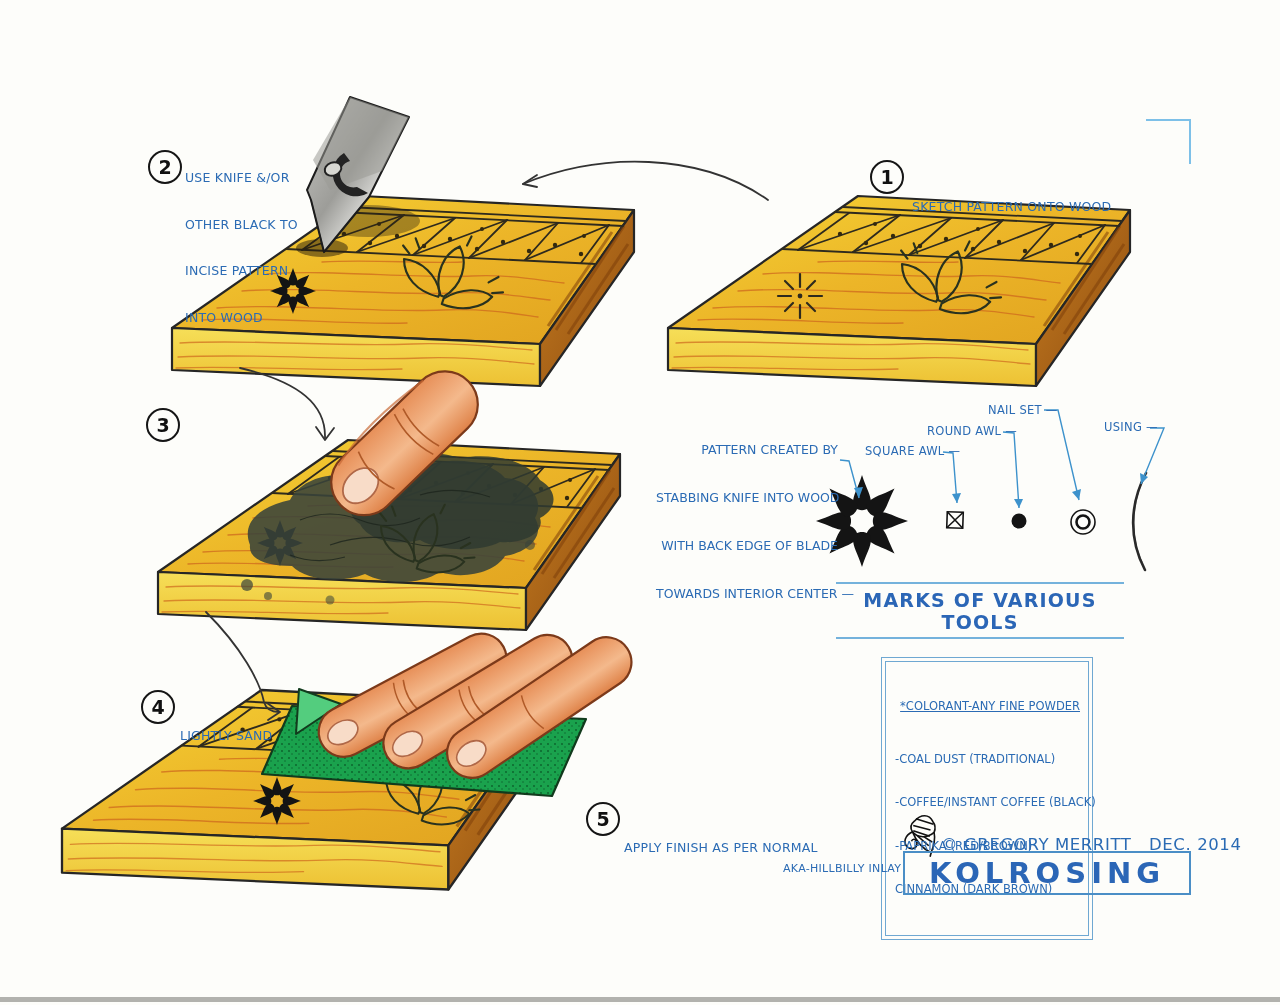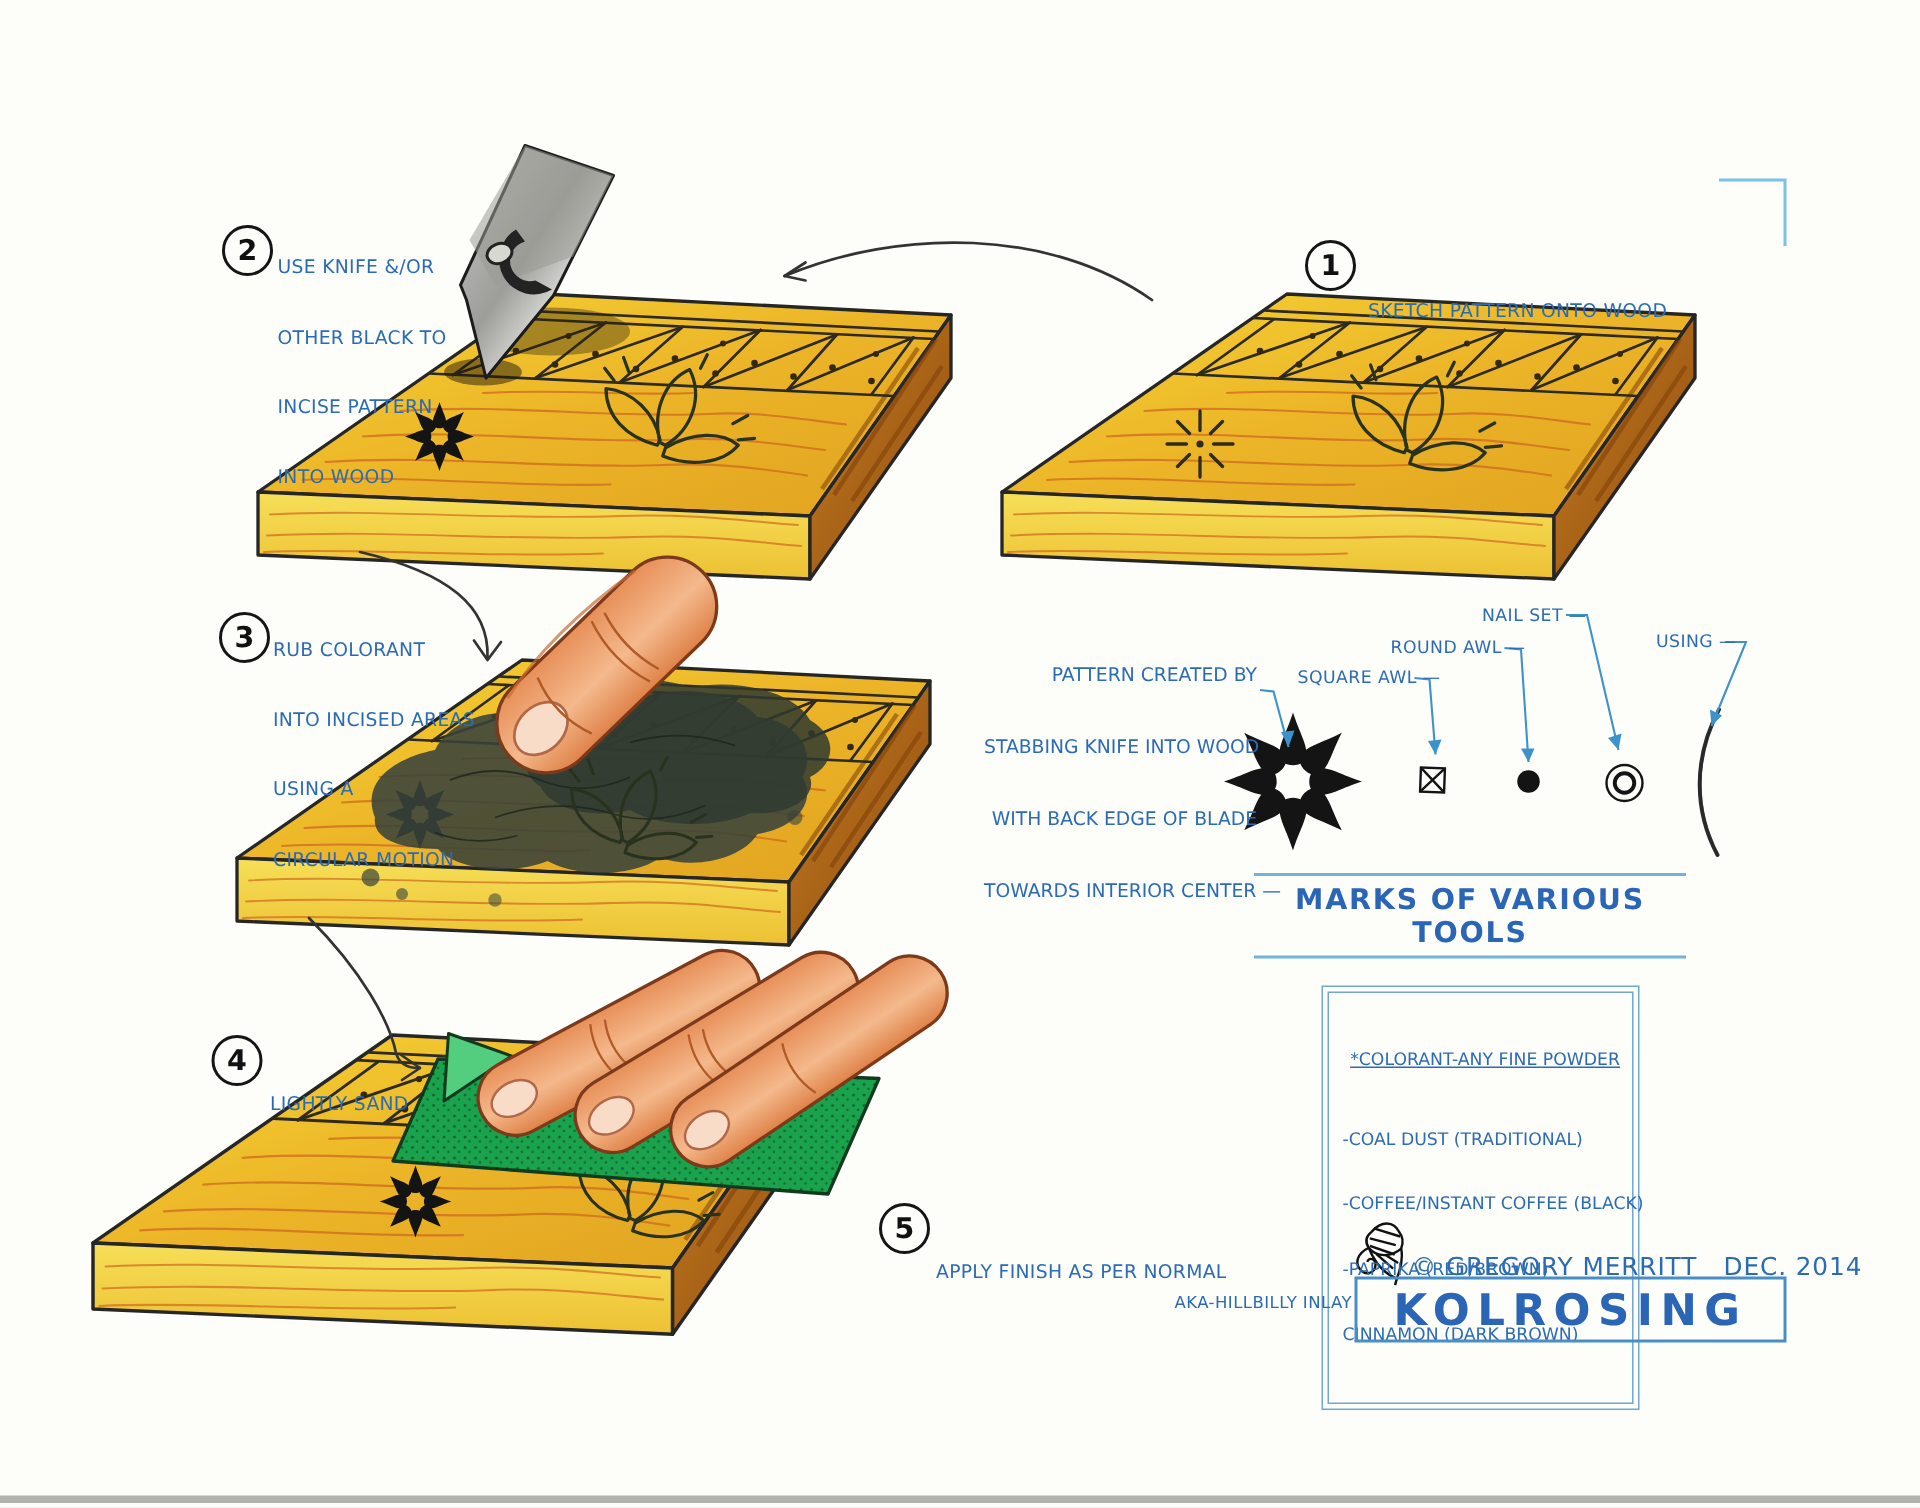--- a/index.html
+++ b/index.html
@@ -309,26 +309,20 @@
 <div class="lbl" style="left:185px;top:139px;">
   <div>USE KNIFE &amp;/OR</div>
   <div>OTHER BLACK TO</div>
   <div>INCISE PATTERN</div>
   <div>INTO WOOD</div>
 </div>
 
 <div class="circ" style="left:146px;top:408px;">
   <span>3</span>
 </div>
-<div class="lbl" style="left:182px;top:394px;">
-  <div>RUB COLORANT</div>
-  <div>INTO INCISED AREAS</div>
-  <div>USING A</div>
-  <div>CIRCULAR MOTION</div>
-</div>
 
 <div class="circ" style="left:141px;top:690px;">
   <span>4</span>
 </div>
 <div class="lbl" style="left:180px;top:697px;">
   <div>LIGHTLY SAND</div>
 </div>
 
 <div class="circ" style="left:586px;top:802px;">
   <span>5</span>

